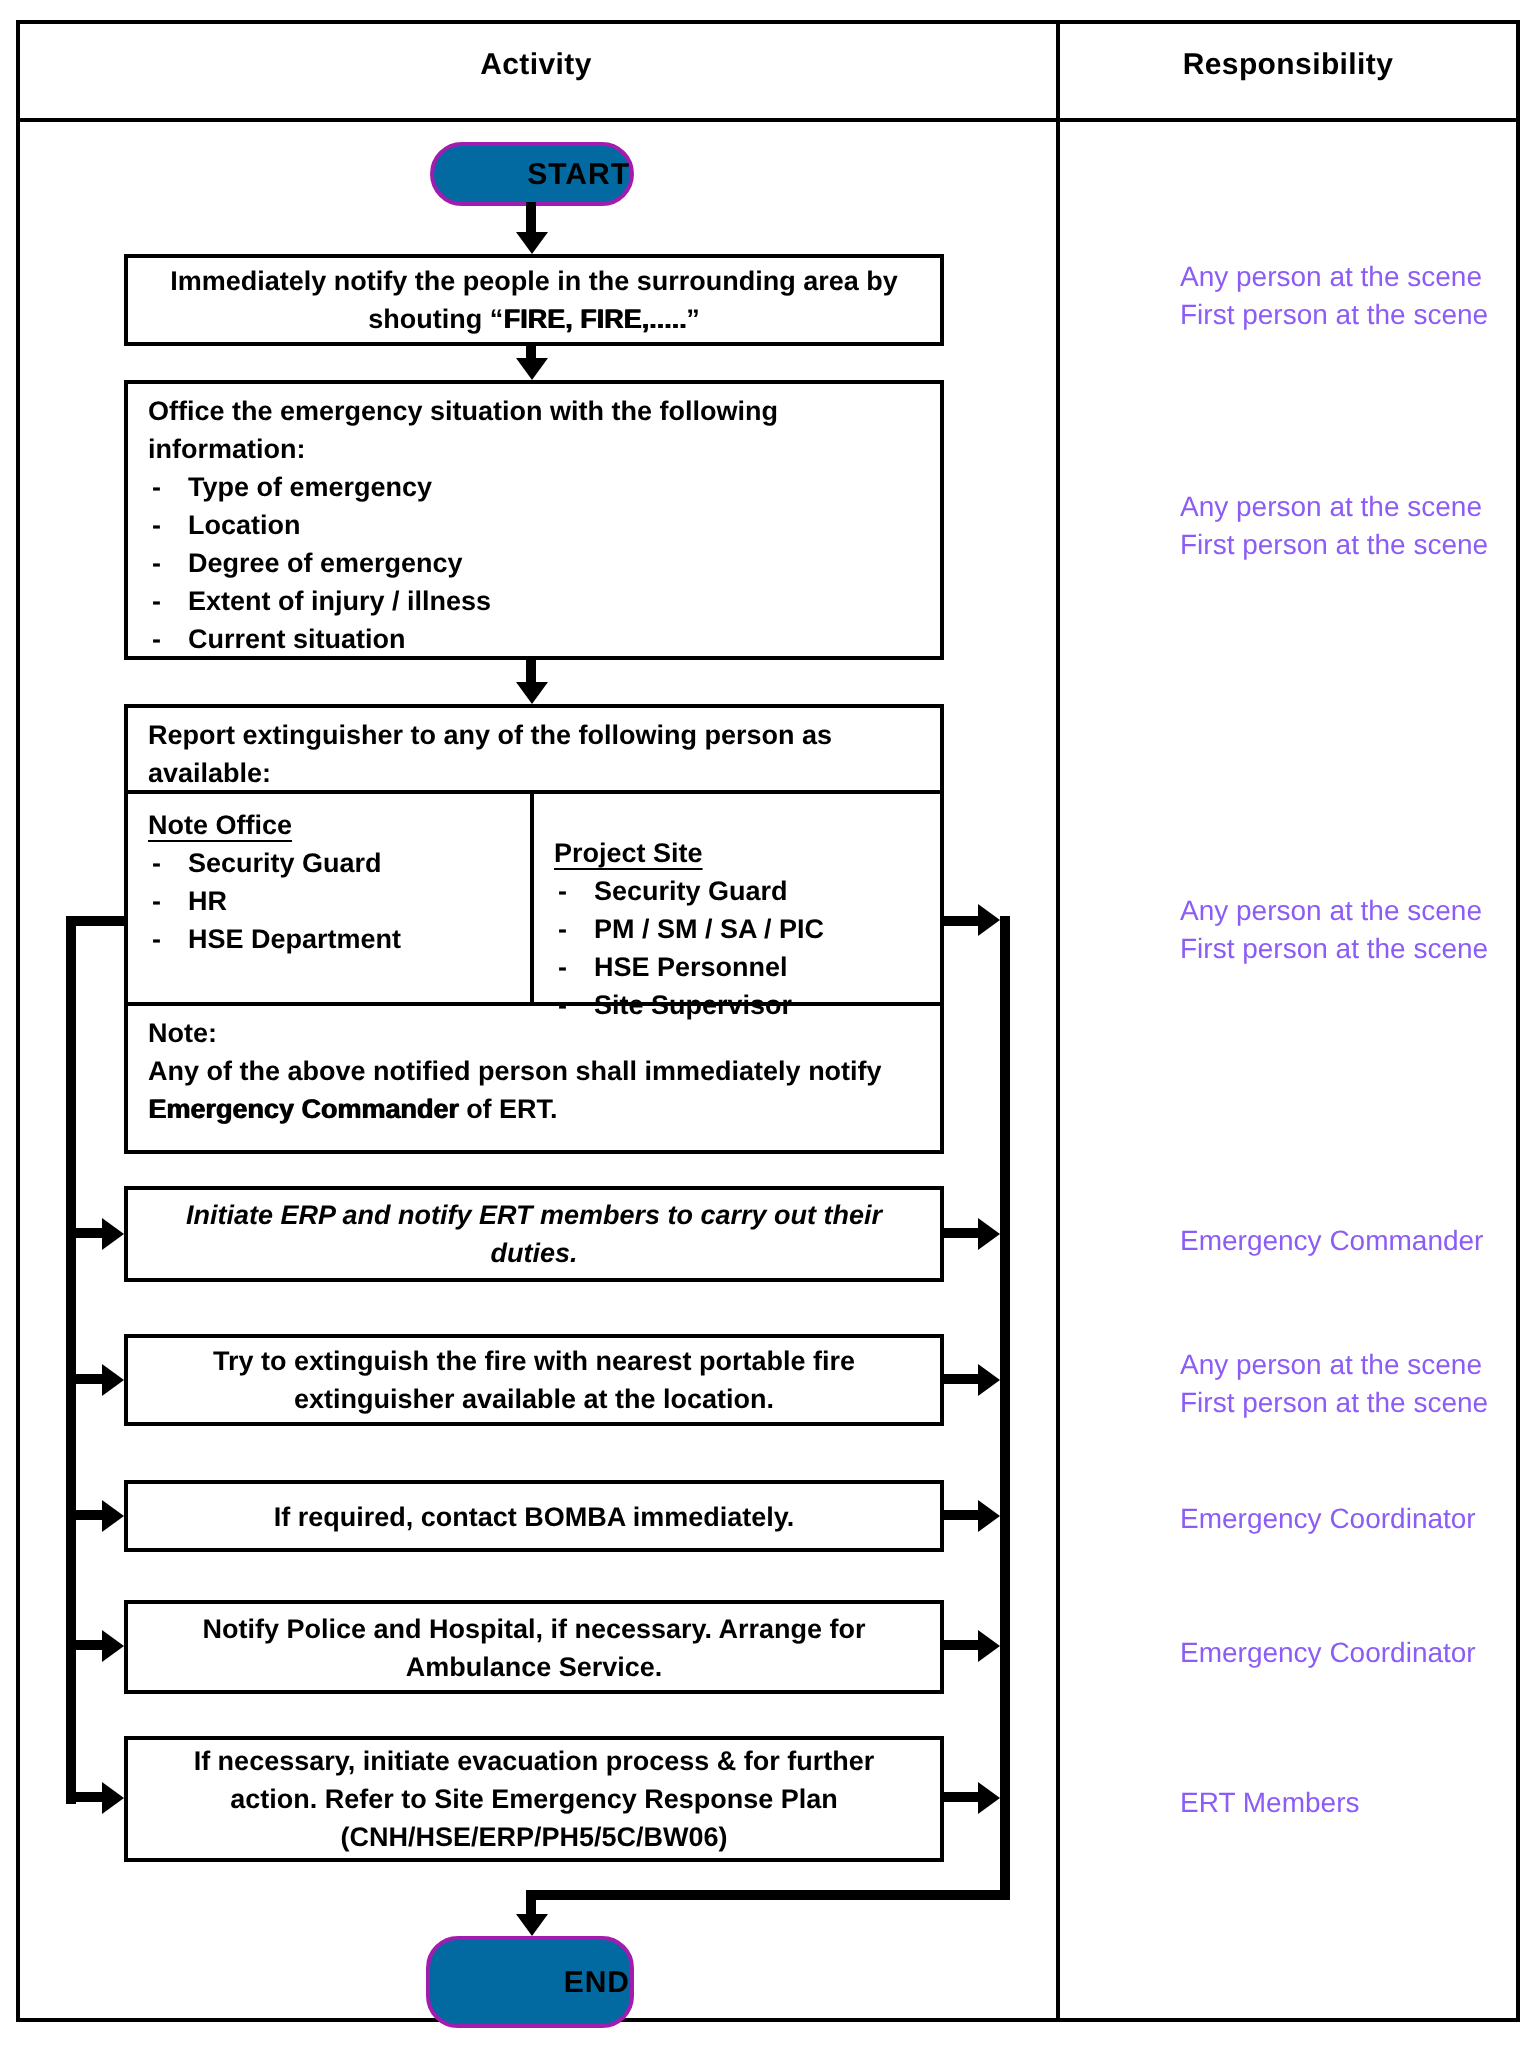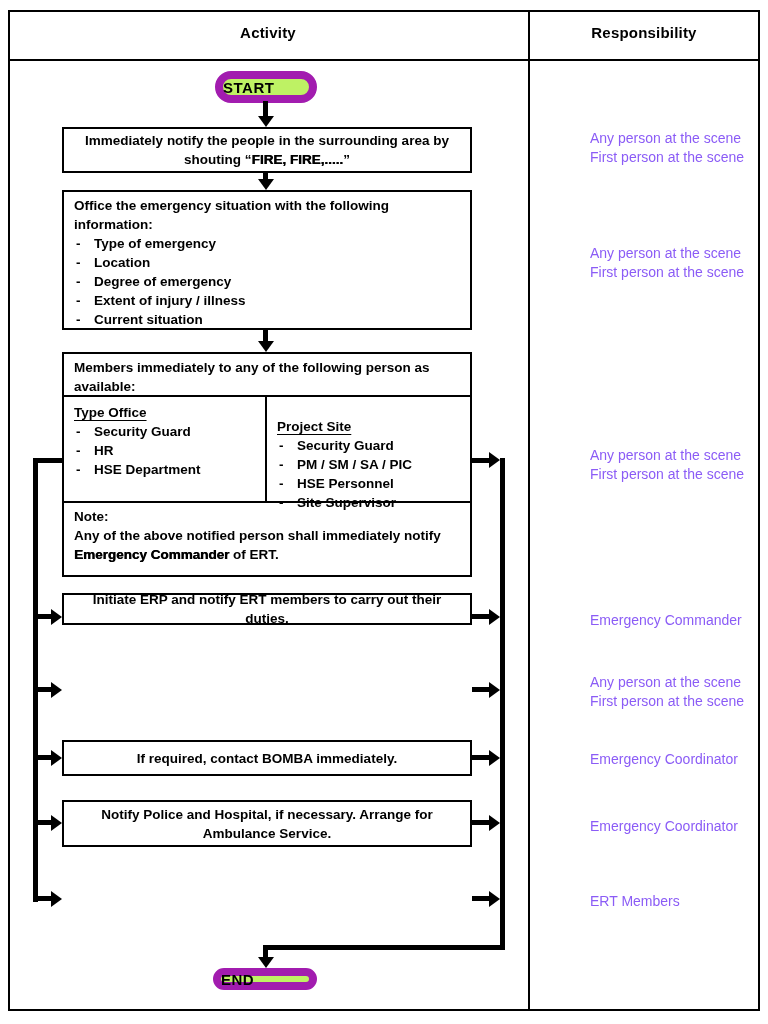--- a/index.html
+++ b/index.html
@@ -10,21 +10,21 @@
   .abs{position:absolute;}
   
   .page-border{left:8px;top:10px;width:748px;height:997px;border:2px solid #000;}
   .col-divider{left:528px;top:10px;width:2px;height:999px;background:#000;}
   .header-sep{left:8px;top:59px;width:750px;height:2px;background:#000;}
   .col-header{top:24px;font-size:15px;font-weight:700;text-align:center;letter-spacing:.2px;}
   
   .fbox{border:2px solid #000;background:#fff;font-size:13.5px;font-weight:700;line-height:19px;box-sizing:border-box;}
   .fbox.center{display:flex;align-items:center;justify-content:center;text-align:center;padding:2px 10px;}
   .fbox.lft{padding:4px 10px;text-align:left;}
-  .terminator{border:8px solid #a21caf;border-radius:16px;background:#bef264;display:flex;align-items:center;justify-content:flex-start;font-size:15px;font-weight:700;letter-spacing:.5px;box-sizing:border-box;}
+  .terminator{border:2px solid #a21caf;border-radius:16px;background:#0369a1;display:flex;align-items:center;justify-content:flex-end;font-size:15px;font-weight:700;letter-spacing:.5px;box-sizing:border-box;}
   .xb{text-shadow:.5px 0 0 #000;}
   .u{text-decoration:underline;text-underline-offset:3px;}
   .li{display:flex;}
   .li .dash{width:20px;flex:0 0 20px;padding-left:2px;box-sizing:border-box;}
   
   .vseg{position:absolute;width:5px;background:#000;}
   .hseg{position:absolute;height:5px;background:#000;}
   .head-down{position:absolute;width:0;height:0;border-left:8px solid transparent;border-right:8px solid transparent;border-top:11px solid #000;}
   .head-right{position:absolute;width:0;height:0;border-top:8px solid transparent;border-bottom:8px solid transparent;border-left:11px solid #000;}
   
@@ -76,24 +76,24 @@
     <div class="li">
         <span class="dash">-</span>
         <span>Current situation</span>
       </div>
   </div>
 
   <div class="vseg" style="left:263px;top:328px;height:14px;"></div>
   <div class="head-down" style="left:258px;top:341px;"></div>
 
   <div class="abs fbox" style="left:62px;top:352px;width:410px;height:225px;padding:0;">
-    <div style="padding:4px 10px;height:41px;box-sizing:border-box;">Members immediately to any of the following person as available:</div>
+    <div style="padding:4px 10px;height:41px;box-sizing:border-box;">Report extinguisher to any of the following person as available:</div>
     <div style="display:flex;border-top:2px solid #000;height:106px;box-sizing:border-box;">
       <div style="width:203px;border-right:2px solid #000;padding:6px 10px;box-sizing:border-box;">
-        <div class="u">Type Office</div>
+        <div class="u">Note Office</div>
         <div class="li">
             <span class="dash">-</span>
             <span>Security Guard</span>
           </div>
         <div class="li">
             <span class="dash">-</span>
             <span>HR</span>
           </div>
         <div class="li">
             <span class="dash">-</span>
@@ -119,28 +119,34 @@
             <span>Site Supervisor</span>
           </div>
       </div>
     </div>
     <div style="border-top:2px solid #000;padding:4px 10px;box-sizing:border-box;">
       <div>Note:</div>
       <div><span>Any of the above notified person shall immediately notify </span><span class="xb">Emergency Commander</span><span> of ERT.</span></div>
     </div>
   </div>
 
-  <div class="abs fbox center" style="left:62px;top:593px;width:410px;height:32px;">
+  <div class="abs fbox center" style="left:62px;top:593px;width:410px;height:48px;font-style:italic;">
     <span>Initiate ERP and notify ERT members to carry out their duties.</span>
+  </div>
+  <div class="abs fbox center" style="left:62px;top:667px;width:410px;height:46px;">
+    <span>Try to extinguish the fire with nearest portable fire extinguisher available at the location.</span>
   </div>
   <div class="abs fbox center" style="left:62px;top:740px;width:410px;height:36px;">
     <span>If required, contact BOMBA immediately.</span>
   </div>
   <div class="abs fbox center" style="left:62px;top:800px;width:410px;height:47px;">
     <span>Notify Police and Hospital, if necessary. Arrange for Ambulance Service.</span>
+  </div>
+  <div class="abs fbox center" style="left:62px;top:868px;width:410px;height:63px;">
+    <span>If necessary, initiate evacuation process &amp; for further action. Refer to Site Emergency Response Plan (CNH/HSE/ERP/PH5/5C/BW06)</span>
   </div>
 
   <div class="hseg" style="left:33px;top:458px;width:29px;"></div>
   <div class="vseg" style="left:33px;top:458px;height:444px;"></div>
   <div class="hseg" style="left:38px;top:614px;width:13px;"></div>
   <div class="head-right" style="left:51px;top:609px;"></div>
   <div class="hseg" style="left:38px;top:687px;width:13px;"></div>
   <div class="head-right" style="left:51px;top:682px;"></div>
   <div class="hseg" style="left:38px;top:755px;width:13px;"></div>
   <div class="head-right" style="left:51px;top:750px;"></div>
@@ -159,21 +165,21 @@
   <div class="head-right" style="left:489px;top:750px;"></div>
   <div class="hseg" style="left:472px;top:820px;width:17px;"></div>
   <div class="head-right" style="left:489px;top:815px;"></div>
   <div class="hseg" style="left:472px;top:896px;width:17px;"></div>
   <div class="head-right" style="left:489px;top:891px;"></div>
   <div class="vseg" style="left:500px;top:458px;height:492px;"></div>
   <div class="hseg" style="left:263px;top:945px;width:242px;"></div>
   <div class="vseg" style="left:263px;top:945px;height:13px;"></div>
   <div class="head-down" style="left:258px;top:957px;"></div>
 
-  <div class="abs terminator" style="left:213px;top:968px;width:104px;height:22px;">
+  <div class="abs terminator" style="left:213px;top:968px;width:104px;height:46px;">
     <span>END</span>
   </div>
 
   <div class="resp" style="top:129px;">
     <div>Any person at the scene</div>
     <div>First person at the scene</div>
   </div>
   <div class="resp" style="top:244px;">
     <div>Any person at the scene</div>
     <div>First person at the scene</div>

